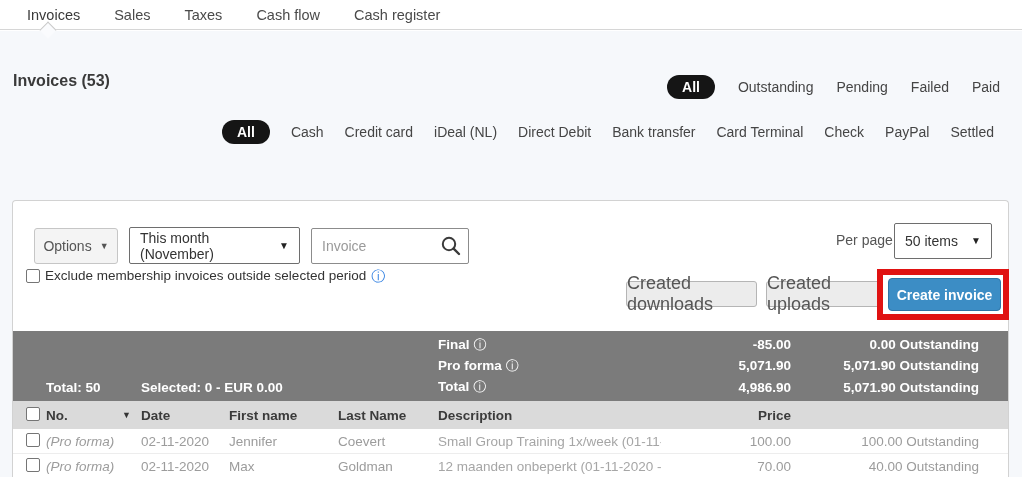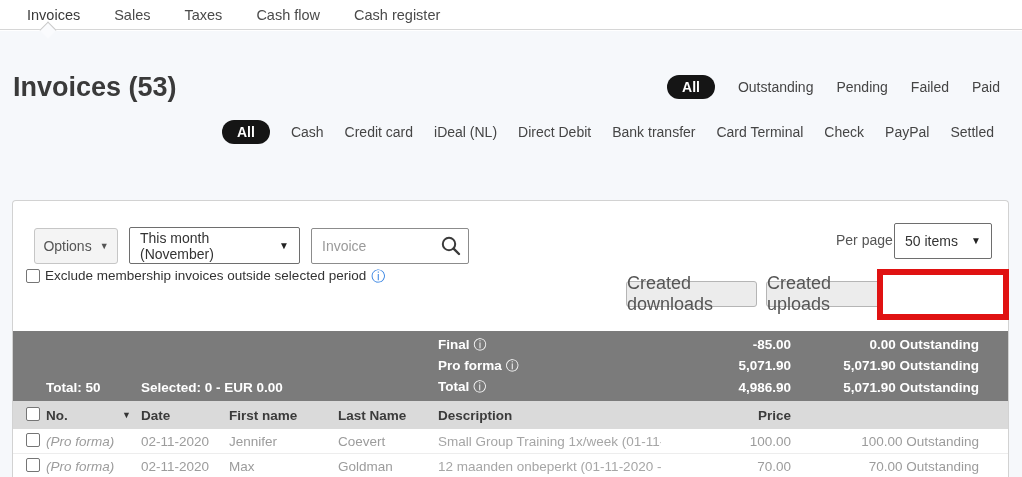--- a/index.html
+++ b/index.html
@@ -19,21 +19,21 @@
   .topnav .nav-item.active { color:#3a3a3a; }
   .nav-notch {
     position:absolute; left:42px; top:24px; width:12px; height:12px;
     background:#fafbfd; transform:rotate(45deg);
     border-left:1px solid #c9c9c9; border-top:1px solid #c9c9c9; z-index:4;
   }
   
   .page-bg { position:absolute; left:0; top:31px; width:1022px; height:446px; background:#f6f8fb; }
   
   .page-title {
-    position:absolute; left:13px; top:72px; font-size:27px; font-weight:600; color:#3a3a3a;
+    position:absolute; left:13px; top:72px; font-size:16px; font-weight:600; color:#3a3a3a;
   }
   
   .pill-row { position:absolute; display:flex; align-items:center; font-size:14px; color:#454545; }
   .pill-row.status { top:74px; right:22px; height:26px; gap:23px; }
   .pill-row.payment { top:119px; left:222px; height:26px; gap:21px; }
   .pill { white-space:nowrap; cursor:default; }
   .pill.active {
     background:#151515; color:#ffffff; font-weight:600;
     padding:4px 15px; border-radius:14px;
   }
@@ -204,20 +204,21 @@
 
     <div class="exclude-row">
       <span class="cb"></span>
       <span>Exclude membership invoices outside selected period</span>
       <span class="info-blue">ⓘ</span>
     </div>
 
     <div class="btn-gray btn-downloads">Created downloads</div>
     <div class="btn-gray btn-uploads">Created uploads</div>
     <div class="annotation-box"></div>
+    <div class="btn-create">Create invoice</div>
 
     <div class="summary">
       <div class="row-grid">
         <div class="lbl-cell">
           <span>Final</span><span class="winfo">ⓘ</span>
         </div>
         <div class="cell-right">-85.00</div>
         <div class="cell-right">0.00 Outstanding</div>
       </div>
       <div class="row-grid">
@@ -267,18 +268,18 @@
     </div>
     <div class="trow row-2">
       <div class="row-grid">
         <div class="cell-cb"><span class="cb"></span></div>
         <div class="proforma">(Pro forma)</div>
         <div>02-11-2020</div>
         <div>Max</div>
         <div>Goldman</div>
         <div class="desc">12 maanden onbeperkt (01-11-2020 - 30-11-…</div>
         <div class="cell-right">70.00</div>
-        <div class="cell-right">70.00 Outstanding</div>
+        <div class="cell-right">40.00 Outstanding</div>
       </div>
     </div>
 
   </div>
 </div>
 
 </body></html>

